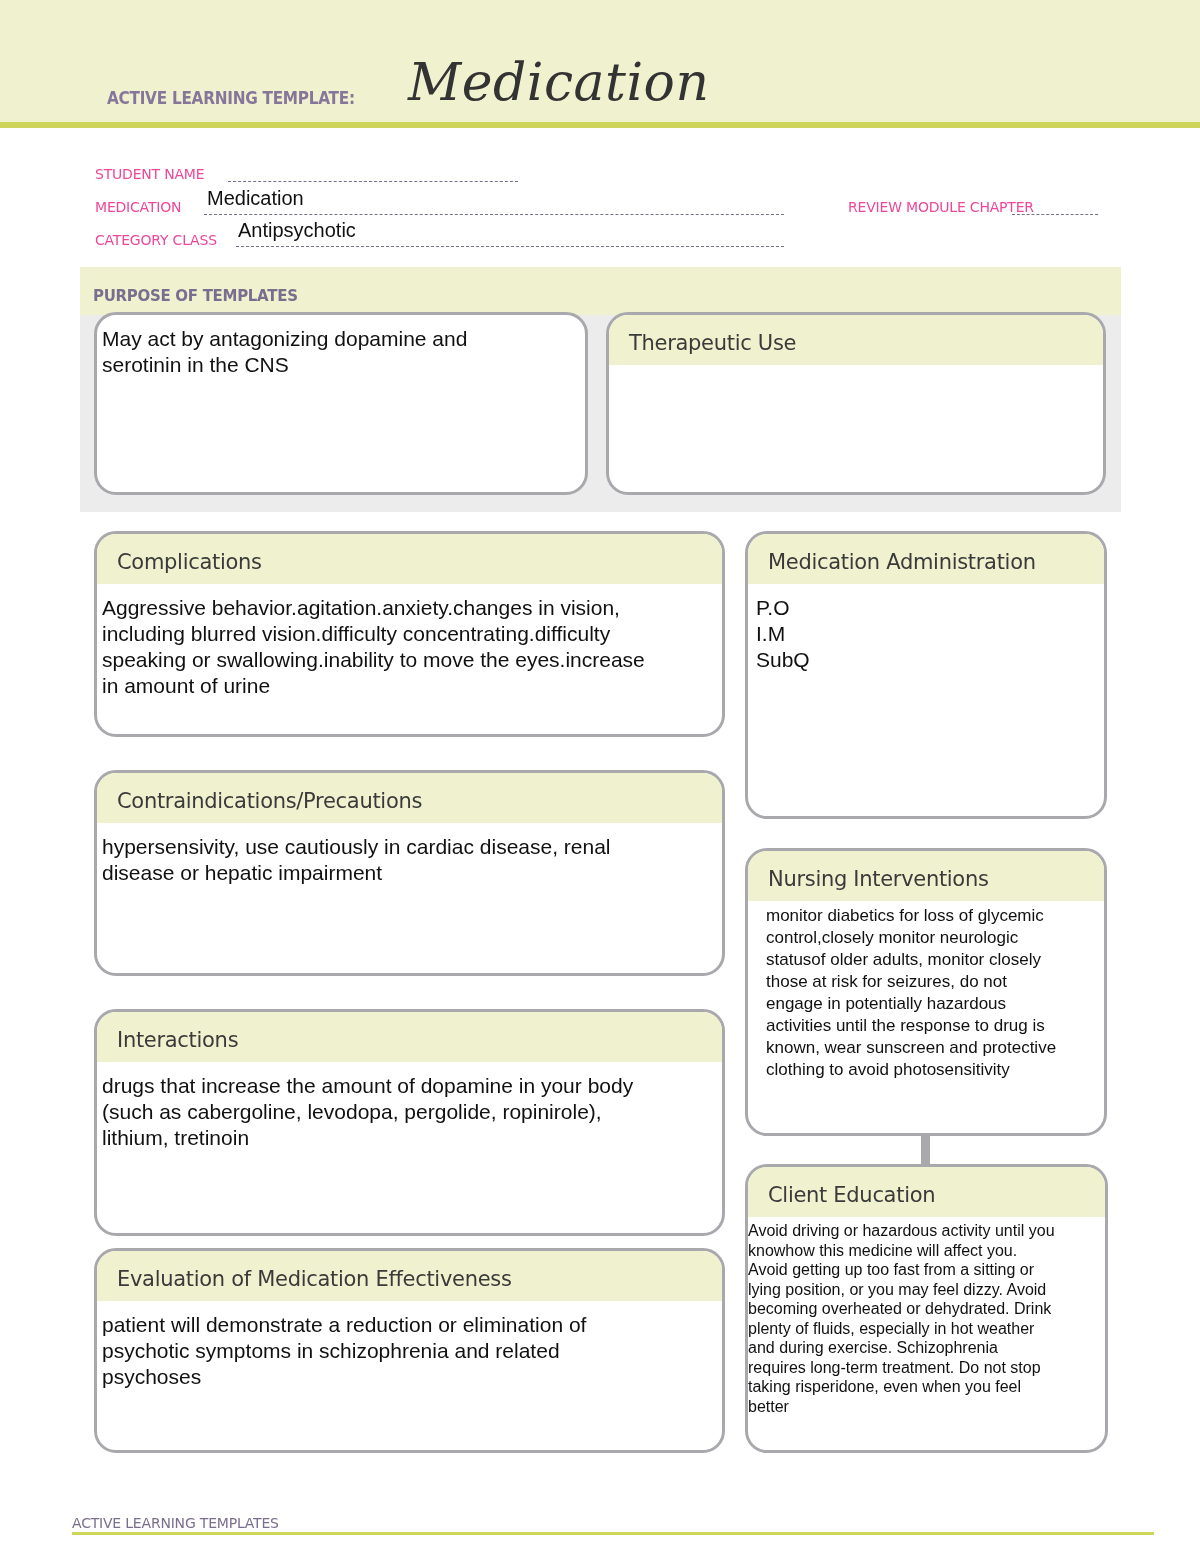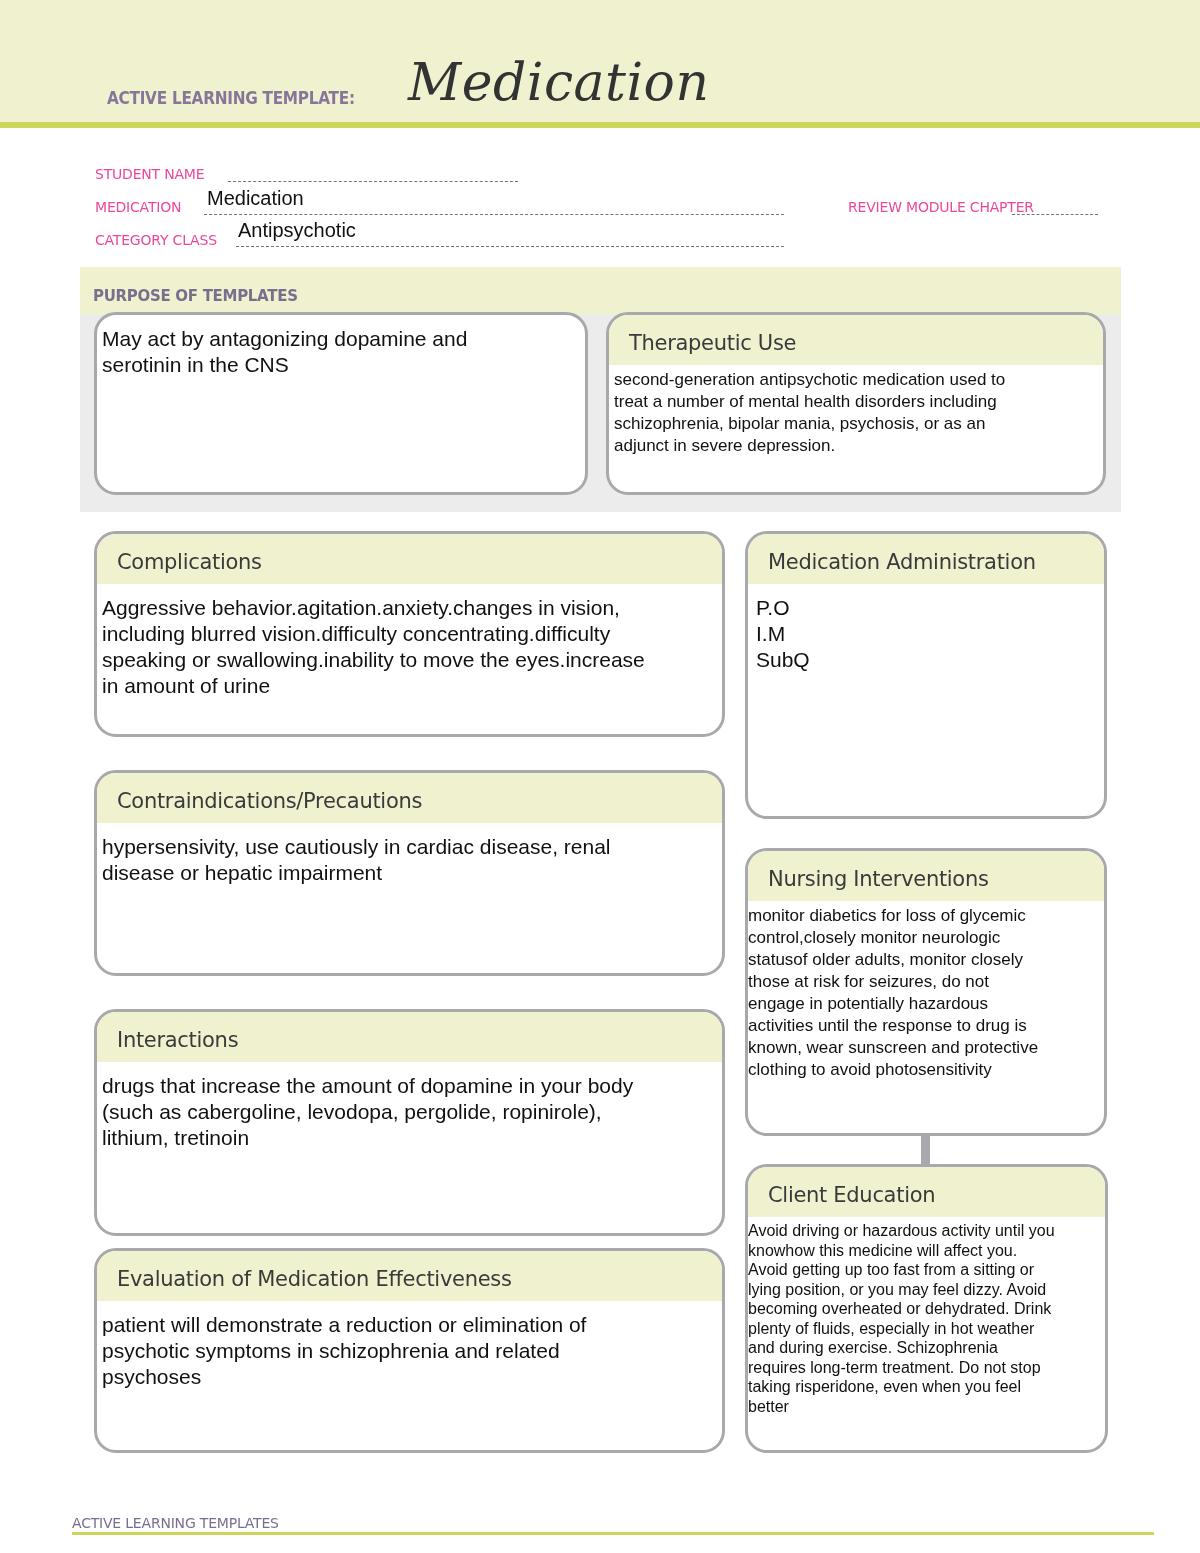--- a/index.html
+++ b/index.html
@@ -57,24 +57,20 @@
 <div class="purpose-head"></div>
 <div class="purpose-label">PURPOSE OF TEMPLATES</div>
 
 <div class="box" style="left:94px; top:312px; width:494px; height:183px;">
   <div class="box-body fs-lg">May act by antagonizing dopamine and
 serotinin in the CNS</div>
 </div>
 
 <div class="box" style="left:606px; top:312px; width:500px; height:183px;">
   <div class="box-head">Therapeutic Use</div>
-  <div class="box-body fs-md">second-generation antipsychotic medication used to
-treat a number of mental health disorders including
-schizophrenia, bipolar mania, psychosis, or as an
-adjunct in severe depression.</div>
 </div>
 
 <div class="box" style="left:94px; top:531px; width:631px; height:206px;">
   <div class="box-head">Complications</div>
   <div class="box-body fs-lg">Aggressive behavior.agitation.anxiety.changes in vision,
 including blurred vision.difficulty concentrating.difficulty
 speaking or swallowing.inability to move the eyes.increase
 in amount of urine</div>
 </div>
 
@@ -100,21 +96,21 @@
 
 <div class="box" style="left:745px; top:531px; width:362px; height:288px;">
   <div class="box-head">Medication Administration</div>
   <div class="box-body fs-lg" style="padding-left:8px;">P.O
 I.M
 SubQ</div>
 </div>
 
 <div class="box" style="left:745px; top:848px; width:362px; height:288px;">
   <div class="box-head">Nursing Interventions</div>
-  <div class="box-body fs-md" style="padding-left:0;">monitor diabetics for loss of glycemic
+  <div class="box-body fs-md" style="padding-left:18px;">monitor diabetics for loss of glycemic
 control,closely monitor neurologic
 statusof older adults, monitor closely
 those at risk for seizures, do not
 engage in potentially hazardous
 activities until the response to drug is
 known, wear sunscreen and protective
 clothing to avoid photosensitivity</div>
 </div>
 
 <div class="connector"></div>

